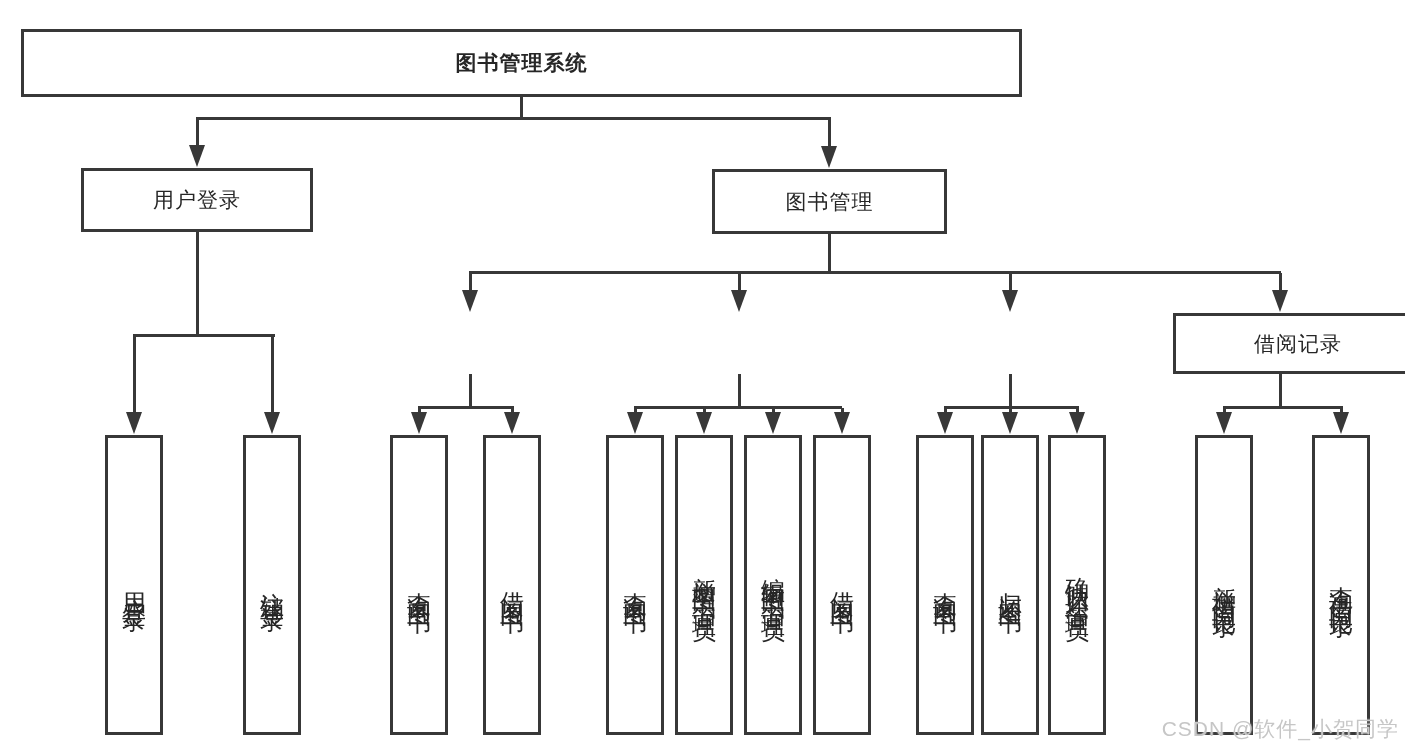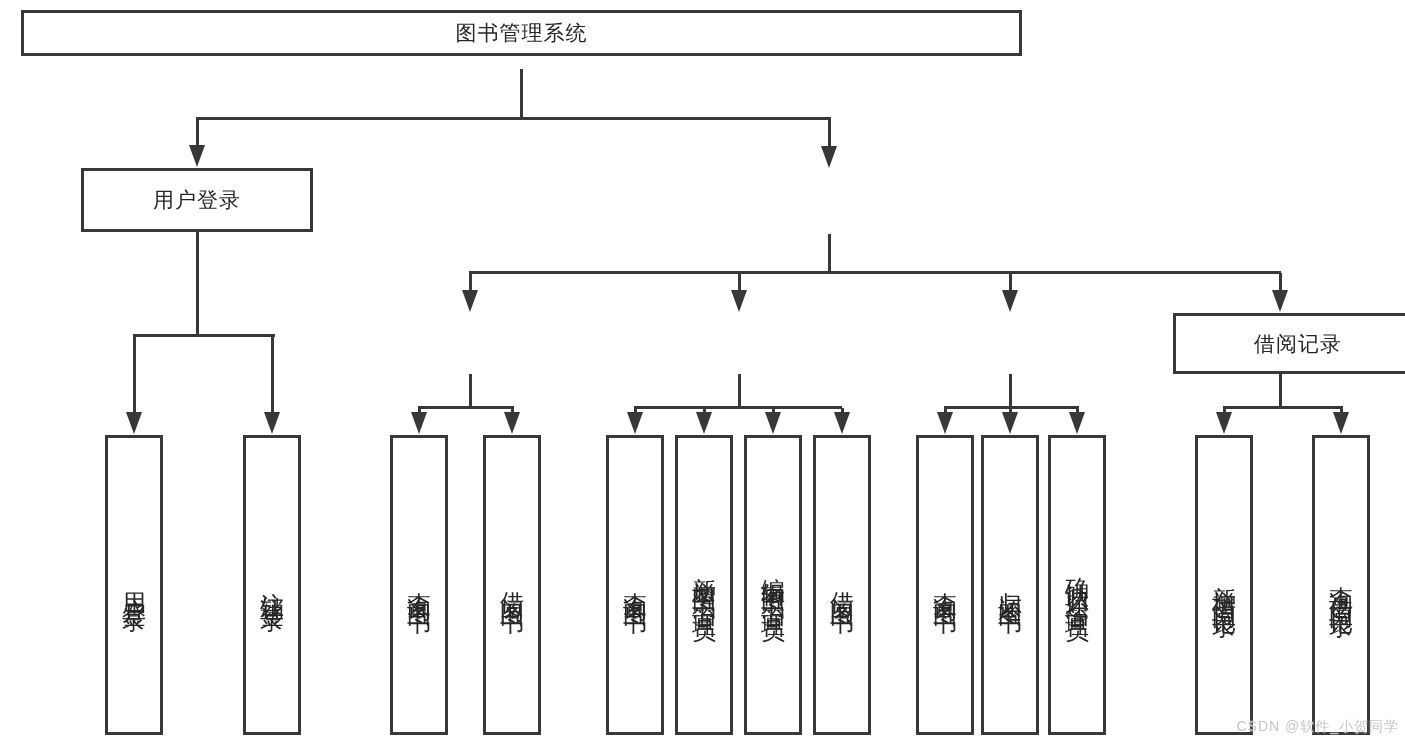--- a/index.html
+++ b/index.html
@@ -41,22 +41,22 @@
     position: absolute;
     width: 0;
     height: 0;
     border-left: 8px solid transparent;
     border-right: 8px solid transparent;
     z-index: 1;
   }
   .watermark {
     position: absolute;
     right: 6px;
-    bottom: 11px;
-    font-size: 14px;
+    bottom: 4px;
+    font-size: 21px;
     letter-spacing: 1px;
     color: #c6c6c6;
     z-index: 5;
     text-shadow: 0 0 2px #ffffff;
   }
 </style>
 </head>
 <body>
 
 <div id="stage">
@@ -106,22 +106,23 @@
     <div class="arrow" style="left: 504px; top: 412px; border-top: 22px solid rgb(56, 56, 56);"></div>
     <div class="arrow" style="left: 627px; top: 412px; border-top: 22px solid rgb(56, 56, 56);"></div>
     <div class="arrow" style="left: 696px; top: 412px; border-top: 22px solid rgb(56, 56, 56);"></div>
     <div class="arrow" style="left: 765px; top: 412px; border-top: 22px solid rgb(56, 56, 56);"></div>
     <div class="arrow" style="left: 834px; top: 412px; border-top: 22px solid rgb(56, 56, 56);"></div>
     <div class="arrow" style="left: 937px; top: 412px; border-top: 22px solid rgb(56, 56, 56);"></div>
     <div class="arrow" style="left: 1002px; top: 412px; border-top: 22px solid rgb(56, 56, 56);"></div>
     <div class="arrow" style="left: 1069px; top: 412px; border-top: 22px solid rgb(56, 56, 56);"></div>
     <div class="arrow" style="left: 1216px; top: 412px; border-top: 22px solid rgb(56, 56, 56);"></div>
     <div class="arrow" style="left: 1333px; top: 412px; border-top: 22px solid rgb(56, 56, 56);"></div>
-    <div class="node" style="left: 21px; top: 10px; width: 1001px; height: 46px; border-color: rgb(56, 56, 56); color: rgb(38, 38, 38); background: rgb(255, 255, 255);">图书管理系统</div>
+    <div class="node" style="left: 21px; top: 29px; width: 1001px; height: 68px; border-color: rgb(56, 56, 56); color: rgb(38, 38, 38); background: rgb(255, 255, 255); font-weight: bold;">图书管理系统</div>
     <div class="node" style="left: 81px; top: 168px; width: 232px; height: 64px; border-color: rgb(56, 56, 56); color: rgb(38, 38, 38); background: rgb(255, 255, 255);">用户登录</div>
+    <div class="node" style="left: 712px; top: 169px; width: 235px; height: 65px; border-color: rgb(56, 56, 56); color: rgb(38, 38, 38); background: rgb(255, 255, 255);">图书管理</div>
     <div class="node" style="left: 1173px; top: 313px; width: 250px; height: 61px; border-color: rgb(56, 56, 56); color: rgb(38, 38, 38); background: rgb(255, 255, 255);">借阅记录</div>
     <div class="node vertical" style="left: 105px; top: 435px; width: 58px; height: 300px; border-color: rgb(56, 56, 56); color: rgb(38, 38, 38); background: rgb(255, 255, 255);">用户登录</div>
     <div class="node vertical" style="left: 243px; top: 435px; width: 58px; height: 300px; border-color: rgb(56, 56, 56); color: rgb(38, 38, 38); background: rgb(255, 255, 255);">注销登录</div>
     <div class="node vertical" style="left: 390px; top: 435px; width: 58px; height: 300px; border-color: rgb(56, 56, 56); color: rgb(38, 38, 38); background: rgb(255, 255, 255);">查询图书</div>
     <div class="node vertical" style="left: 483px; top: 435px; width: 58px; height: 300px; border-color: rgb(56, 56, 56); color: rgb(38, 38, 38); background: rgb(255, 255, 255);">借阅图书</div>
     <div class="node vertical" style="left: 606px; top: 435px; width: 58px; height: 300px; border-color: rgb(56, 56, 56); color: rgb(38, 38, 38); background: rgb(255, 255, 255);">查询图书</div>
     <div class="node vertical" style="left: 675px; top: 435px; width: 58px; height: 300px; border-color: rgb(56, 56, 56); color: rgb(38, 38, 38); background: rgb(255, 255, 255);">新增图书（管理员）</div>
     <div class="node vertical" style="left: 744px; top: 435px; width: 58px; height: 300px; border-color: rgb(56, 56, 56); color: rgb(38, 38, 38); background: rgb(255, 255, 255);">编辑图书（管理员）</div>
     <div class="node vertical" style="left: 813px; top: 435px; width: 58px; height: 300px; border-color: rgb(56, 56, 56); color: rgb(38, 38, 38); background: rgb(255, 255, 255);">借阅图书</div>
     <div class="node vertical" style="left: 916px; top: 435px; width: 58px; height: 300px; border-color: rgb(56, 56, 56); color: rgb(38, 38, 38); background: rgb(255, 255, 255);">查询图书</div>

